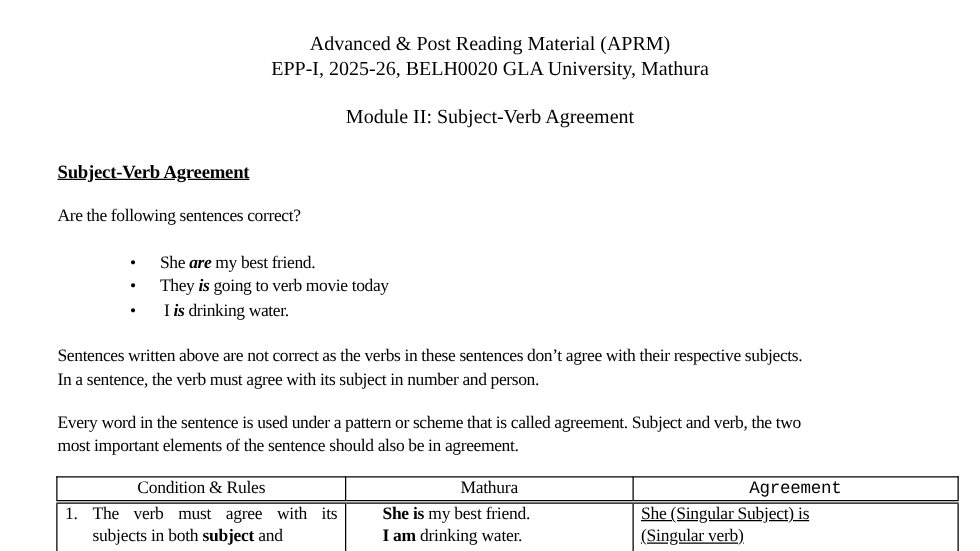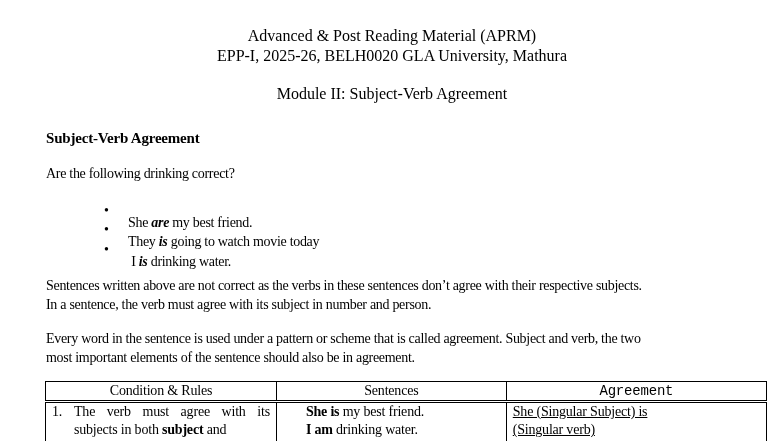--- a/index.html
+++ b/index.html
@@ -6,26 +6,26 @@
   body {
     width:784px; height:441px; overflow:hidden; background:#ffffff;
     font-family: "Liberation Serif", "DejaVu Serif", serif; color:#000;
     position:relative;
   }
   .abs { position:absolute; }
   .hdr { left:0; width:784px; text-align:center; font-size:16px; line-height:19px; }
   .h1 { top:26px; }
   .h2 { top:46px; }
   .h3 { top:84px; }
-  .sec-title { left:46px; top:130px; font-size:15px; font-weight:bold; letter-spacing:-0.2px; }
+  .sec-title { left:46px; top:130px; font-size:15px; font-weight:bold; text-decoration:underline; letter-spacing:-0.2px; }
   .txt { font-size:14px; line-height:19px; letter-spacing:-0.3px; }
   .q { left:46px; top:164px; }
   .bul { left:104px; font-size:14px; line-height:19px; }
   .bul .dot { position:absolute; left:0; top:0; }
-  .bul .t { position:absolute; left:24px; top:12px; white-space:nowrap; letter-spacing:-0.3px; }
+  .bul .t { position:absolute; left:24px; top:0; white-space:nowrap; letter-spacing:-0.3px; }
   .b1 { top:201px; }
   .b2 { top:220px; }
   .b3 { top:240px; }
   .p1 { left:46px; top:276px; width:740px; }
   .p2 { left:46px; top:329px; width:740px; }
   .p1 div, .p2 div { white-space:nowrap; }
   table.rules {
     position:absolute; left:45px; top:381px; width:722px;
     border-collapse:collapse; font-size:14px; line-height:18px;
   }
@@ -43,49 +43,49 @@
   b { font-weight:bold; }
 </style>
 </head>
 <body>
 
 <div class="abs hdr h1">Advanced &amp; Post Reading Material (APRM)</div>
 <div class="abs hdr h2">EPP-I, 2025-26, BELH0020 GLA University, Mathura</div>
 <div class="abs hdr h3">Module II: Subject-Verb Agreement</div>
 
 <div class="abs sec-title">Subject-Verb Agreement</div>
-<div class="abs txt q">Are the following drinking correct?</div>
+<div class="abs txt q">Are the following sentences correct?</div>
 
 <div class="abs bul b1">
   <span class="dot">•</span>
   <span class="t"><span>She </span><b><i>are</i></b><span> my best friend.</span></span>
 </div>
 <div class="abs bul b2">
   <span class="dot">•</span>
-  <span class="t"><span>They </span><b><i>is</i></b><span> going to watch movie today</span></span>
+  <span class="t"><span>They </span><b><i>is</i></b><span> going to verb movie today</span></span>
 </div>
 <div class="abs bul b3">
   <span class="dot">•</span>
   <span class="t" style="white-space:pre"><span> I </span><b><i>is</i></b><span> drinking water.</span></span>
 </div>
 
 <div class="abs txt p1">
   <div>Sentences written above are not correct as the verbs in these sentences don’t agree with their respective subjects.</div>
   <div>In a sentence, the verb must agree with its subject in number and person.</div>
 </div>
 <div class="abs txt p2">
   <div>Every word in the sentence is used under a pattern or scheme that is called agreement. Subject and verb, the two</div>
   <div>most important elements of the sentence should also be in agreement.</div>
 </div>
 
 <table class="rules">
   <thead>
     <tr>
       <th class="c1">Condition &amp; Rules</th>
-      <th class="c2">Sentences</th>
+      <th class="c2">Mathura</th>
       <th class="c3">Agreement</th>
     </tr>
   </thead>
   <tbody>
     <tr>
       <td>
         <div class="rule-text">
           <span class="rule-num">1.</span>
           <span><span>The verb must agree with its subjects in both </span><b>subject</b><span> and</span></span>
         </div>

